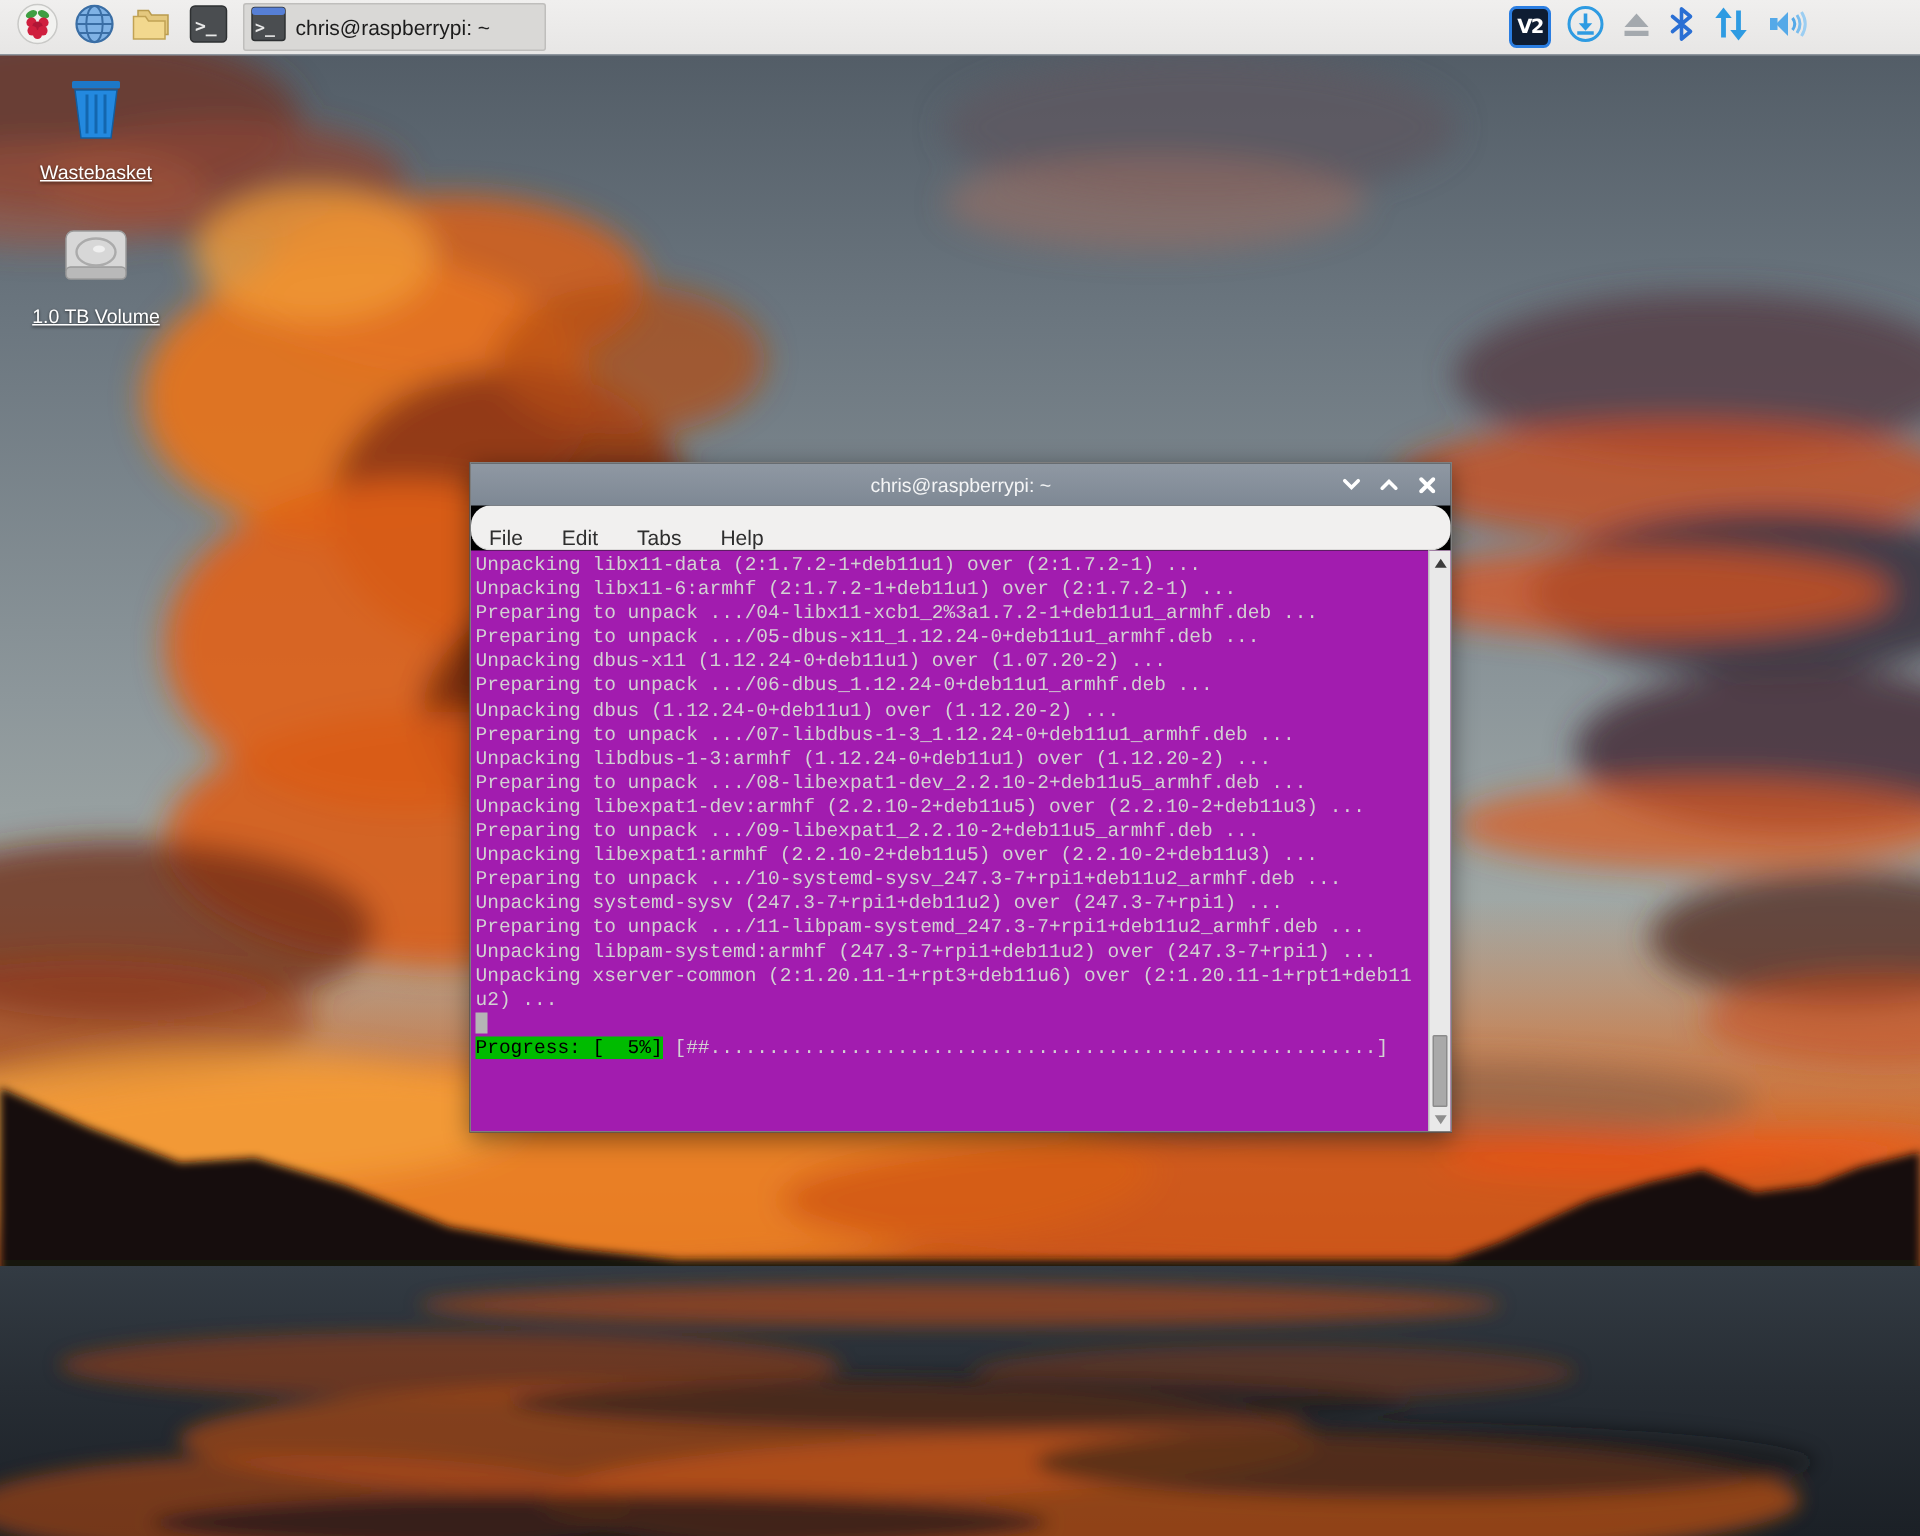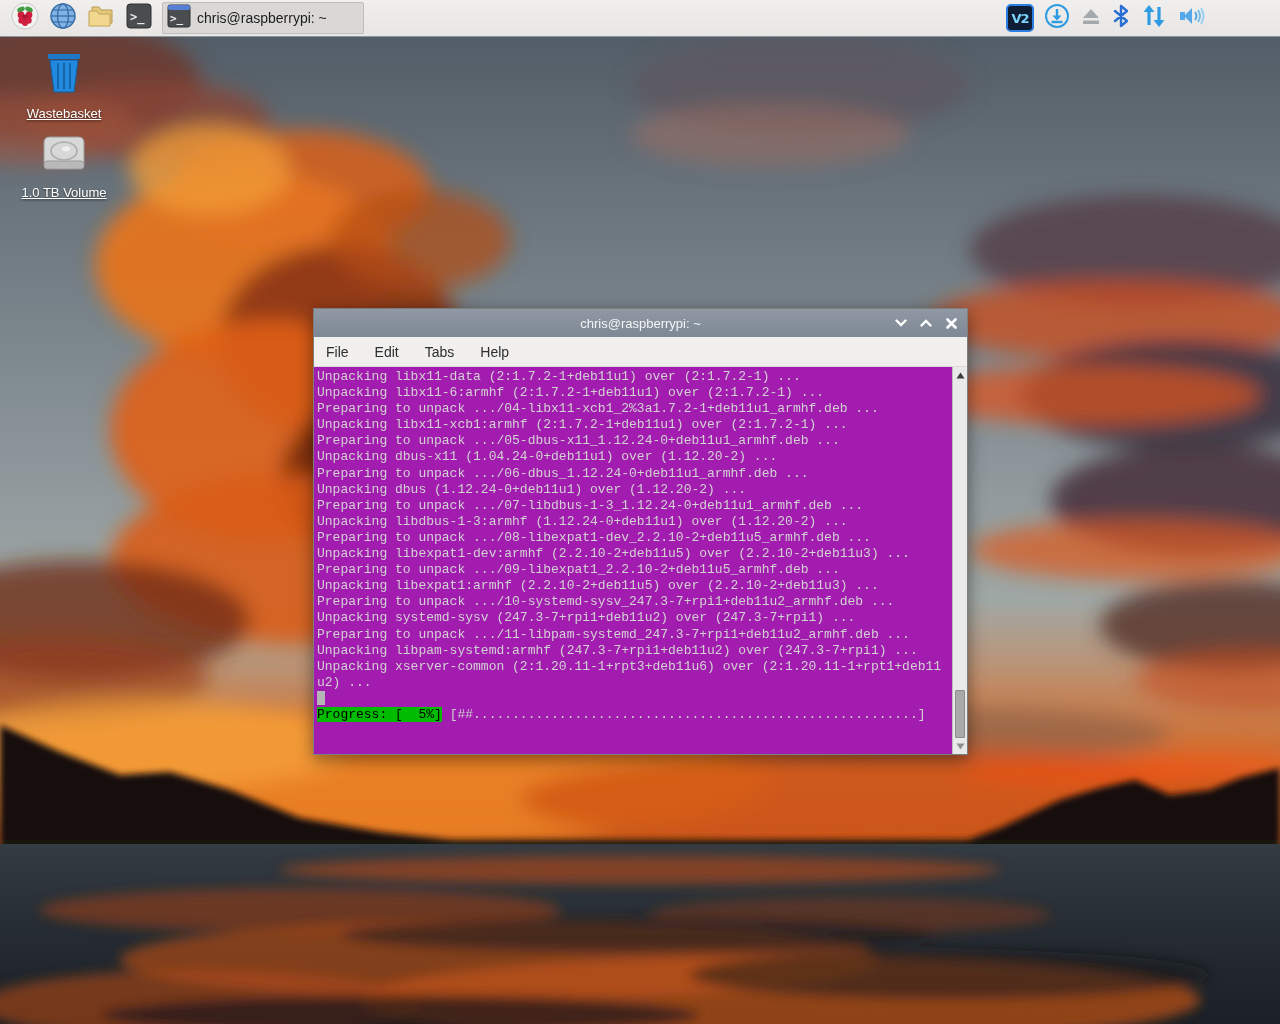--- a/index.html
+++ b/index.html
@@ -24,50 +24,50 @@
     margin-left:4px;height:32px;width:202px;display:flex;align-items:center;
     background:#d9d8d6;border:1px solid #bfbebc;border-radius:2px;padding:0 4px;box-sizing:border-box;
   }
   .task-button .tb-label{font-size:14px;color:#1c1c1c;margin-left:6px;white-space:nowrap;overflow:hidden;}
   .tray{position:absolute;right:72px;top:0;height:36px;display:flex;align-items:center;gap:10px;}
   .tray-item{display:flex;align-items:center;justify-content:center;height:30px;cursor:pointer;}
   .vnc-box{
     width:28px;height:28px;background:#0e1d33;border:2px solid #2a7de1;border-radius:5px;
     display:flex;align-items:center;justify-content:center;box-sizing:border-box;
   }
-  .vnc-text{color:#7dd3fc;font-size:13px;font-weight:bold;font-family:"DejaVu Sans",sans-serif;letter-spacing:-1px;}
+  .vnc-text{color:#ffffff;font-size:13px;font-weight:bold;font-family:"DejaVu Sans",sans-serif;letter-spacing:-1px;}
 
   
   .desk-icon{position:absolute;width:104px;text-align:center;z-index:5;cursor:pointer;}
   .desk-icon .dlabel{
     margin-top:4px;font-size:13px;color:#ffffff;text-shadow:0 1px 2px rgba(0,0,0,.65);text-decoration:underline;
   }
   #icon-wastebasket{left:12px;top:46px;}
-  #icon-volume{left:12px;top:131px;}
+  #icon-volume{left:12px;top:148px;}
 
   
   .window{
     position:absolute;left:313px;top:308px;width:655px;height:447px;z-index:20;
     border:1px solid #7e7e7e;box-sizing:border-box;
     box-shadow:0 4px 16px rgba(0,0,0,.45);
     background:#000;
   }
   .titlebar{
     height:28px;background:linear-gradient(#8f98a3,#7e8894);
     display:flex;align-items:center;position:relative;
   }
   .title-text{
     position:absolute;left:0;right:0;text-align:center;
     color:#f4f5f6;font-size:13px;
   }
   .win-buttons{position:absolute;right:8px;top:0;height:28px;display:flex;align-items:center;gap:9px;}
   .win-btn{width:16px;height:16px;display:flex;align-items:center;justify-content:center;cursor:pointer;}
   .menubar{
-    height:30px;background:#f1f0ef;display:flex;align-items:center;
-    padding-left:12px;gap:26px;border-bottom:1px solid #dcdbda;box-sizing:border-box;
+    height:30px;background:#f1f0ef;display:flex;align-items:flex-end;
+    padding-left:12px;gap:26px;border-bottom:1px solid #dcdbda;box-sizing:border-box;border-radius:13px;
   }
   .menu-item{font-size:14px;color:#2e2e2e;cursor:pointer;}
   .term{
     position:absolute;left:0;top:58px;right:0;bottom:0;background:#a21caf;
     font-family:Liberation Mono, monospace;font-size:13px;line-height:16.1px;
     color:#d2d2d2;overflow:hidden;padding:2px 18px 0 3px;box-sizing:border-box;
   }
   .term-line{white-space:pre;height:16.1px;}
   .cursor-line{height:16.1px;}
   .cursor-block{display:inline-block;width:8px;height:14px;background:#b5b5b5;vertical-align:middle;}
@@ -347,23 +347,22 @@
     <span class="menu-item">Edit</span>
     <span class="menu-item">Tabs</span>
     <span class="menu-item">Help</span>
   </div>
 
   <div class="term">
     <div id="term-lines">
         <div class="term-line">Unpacking libx11-data (2:1.7.2-1+deb11u1) over (2:1.7.2-1) ...</div>
         <div class="term-line">Unpacking libx11-6:armhf (2:1.7.2-1+deb11u1) over (2:1.7.2-1) ...</div>
         <div class="term-line">Preparing to unpack .../04-libx11-xcb1_2%3a1.7.2-1+deb11u1_armhf.deb ...</div>
-        <div class="term-line">Unpacking libx11-xcb1:armhf (2:1.7.2-1+deb11u1) over (2:1.7.2-1) ...</div>
         <div class="term-line">Preparing to unpack .../05-dbus-x11_1.12.24-0+deb11u1_armhf.deb ...</div>
-        <div class="term-line">Unpacking dbus-x11 (1.04.24-0+deb11u1) over (1.12.20-2) ...</div>
+        <div class="term-line">Unpacking dbus-x11 (1.12.24-0+deb11u1) over (1.07.20-2) ...</div>
         <div class="term-line">Preparing to unpack .../06-dbus_1.12.24-0+deb11u1_armhf.deb ...</div>
         <div class="term-line">Unpacking dbus (1.12.24-0+deb11u1) over (1.12.20-2) ...</div>
         <div class="term-line">Preparing to unpack .../07-libdbus-1-3_1.12.24-0+deb11u1_armhf.deb ...</div>
         <div class="term-line">Unpacking libdbus-1-3:armhf (1.12.24-0+deb11u1) over (1.12.20-2) ...</div>
         <div class="term-line">Preparing to unpack .../08-libexpat1-dev_2.2.10-2+deb11u5_armhf.deb ...</div>
         <div class="term-line">Unpacking libexpat1-dev:armhf (2.2.10-2+deb11u5) over (2.2.10-2+deb11u3) ...</div>
         <div class="term-line">Preparing to unpack .../09-libexpat1_2.2.10-2+deb11u5_armhf.deb ...</div>
         <div class="term-line">Unpacking libexpat1:armhf (2.2.10-2+deb11u5) over (2.2.10-2+deb11u3) ...</div>
         <div class="term-line">Preparing to unpack .../10-systemd-sysv_247.3-7+rpi1+deb11u2_armhf.deb ...</div>
         <div class="term-line">Unpacking systemd-sysv (247.3-7+rpi1+deb11u2) over (247.3-7+rpi1) ...</div>

